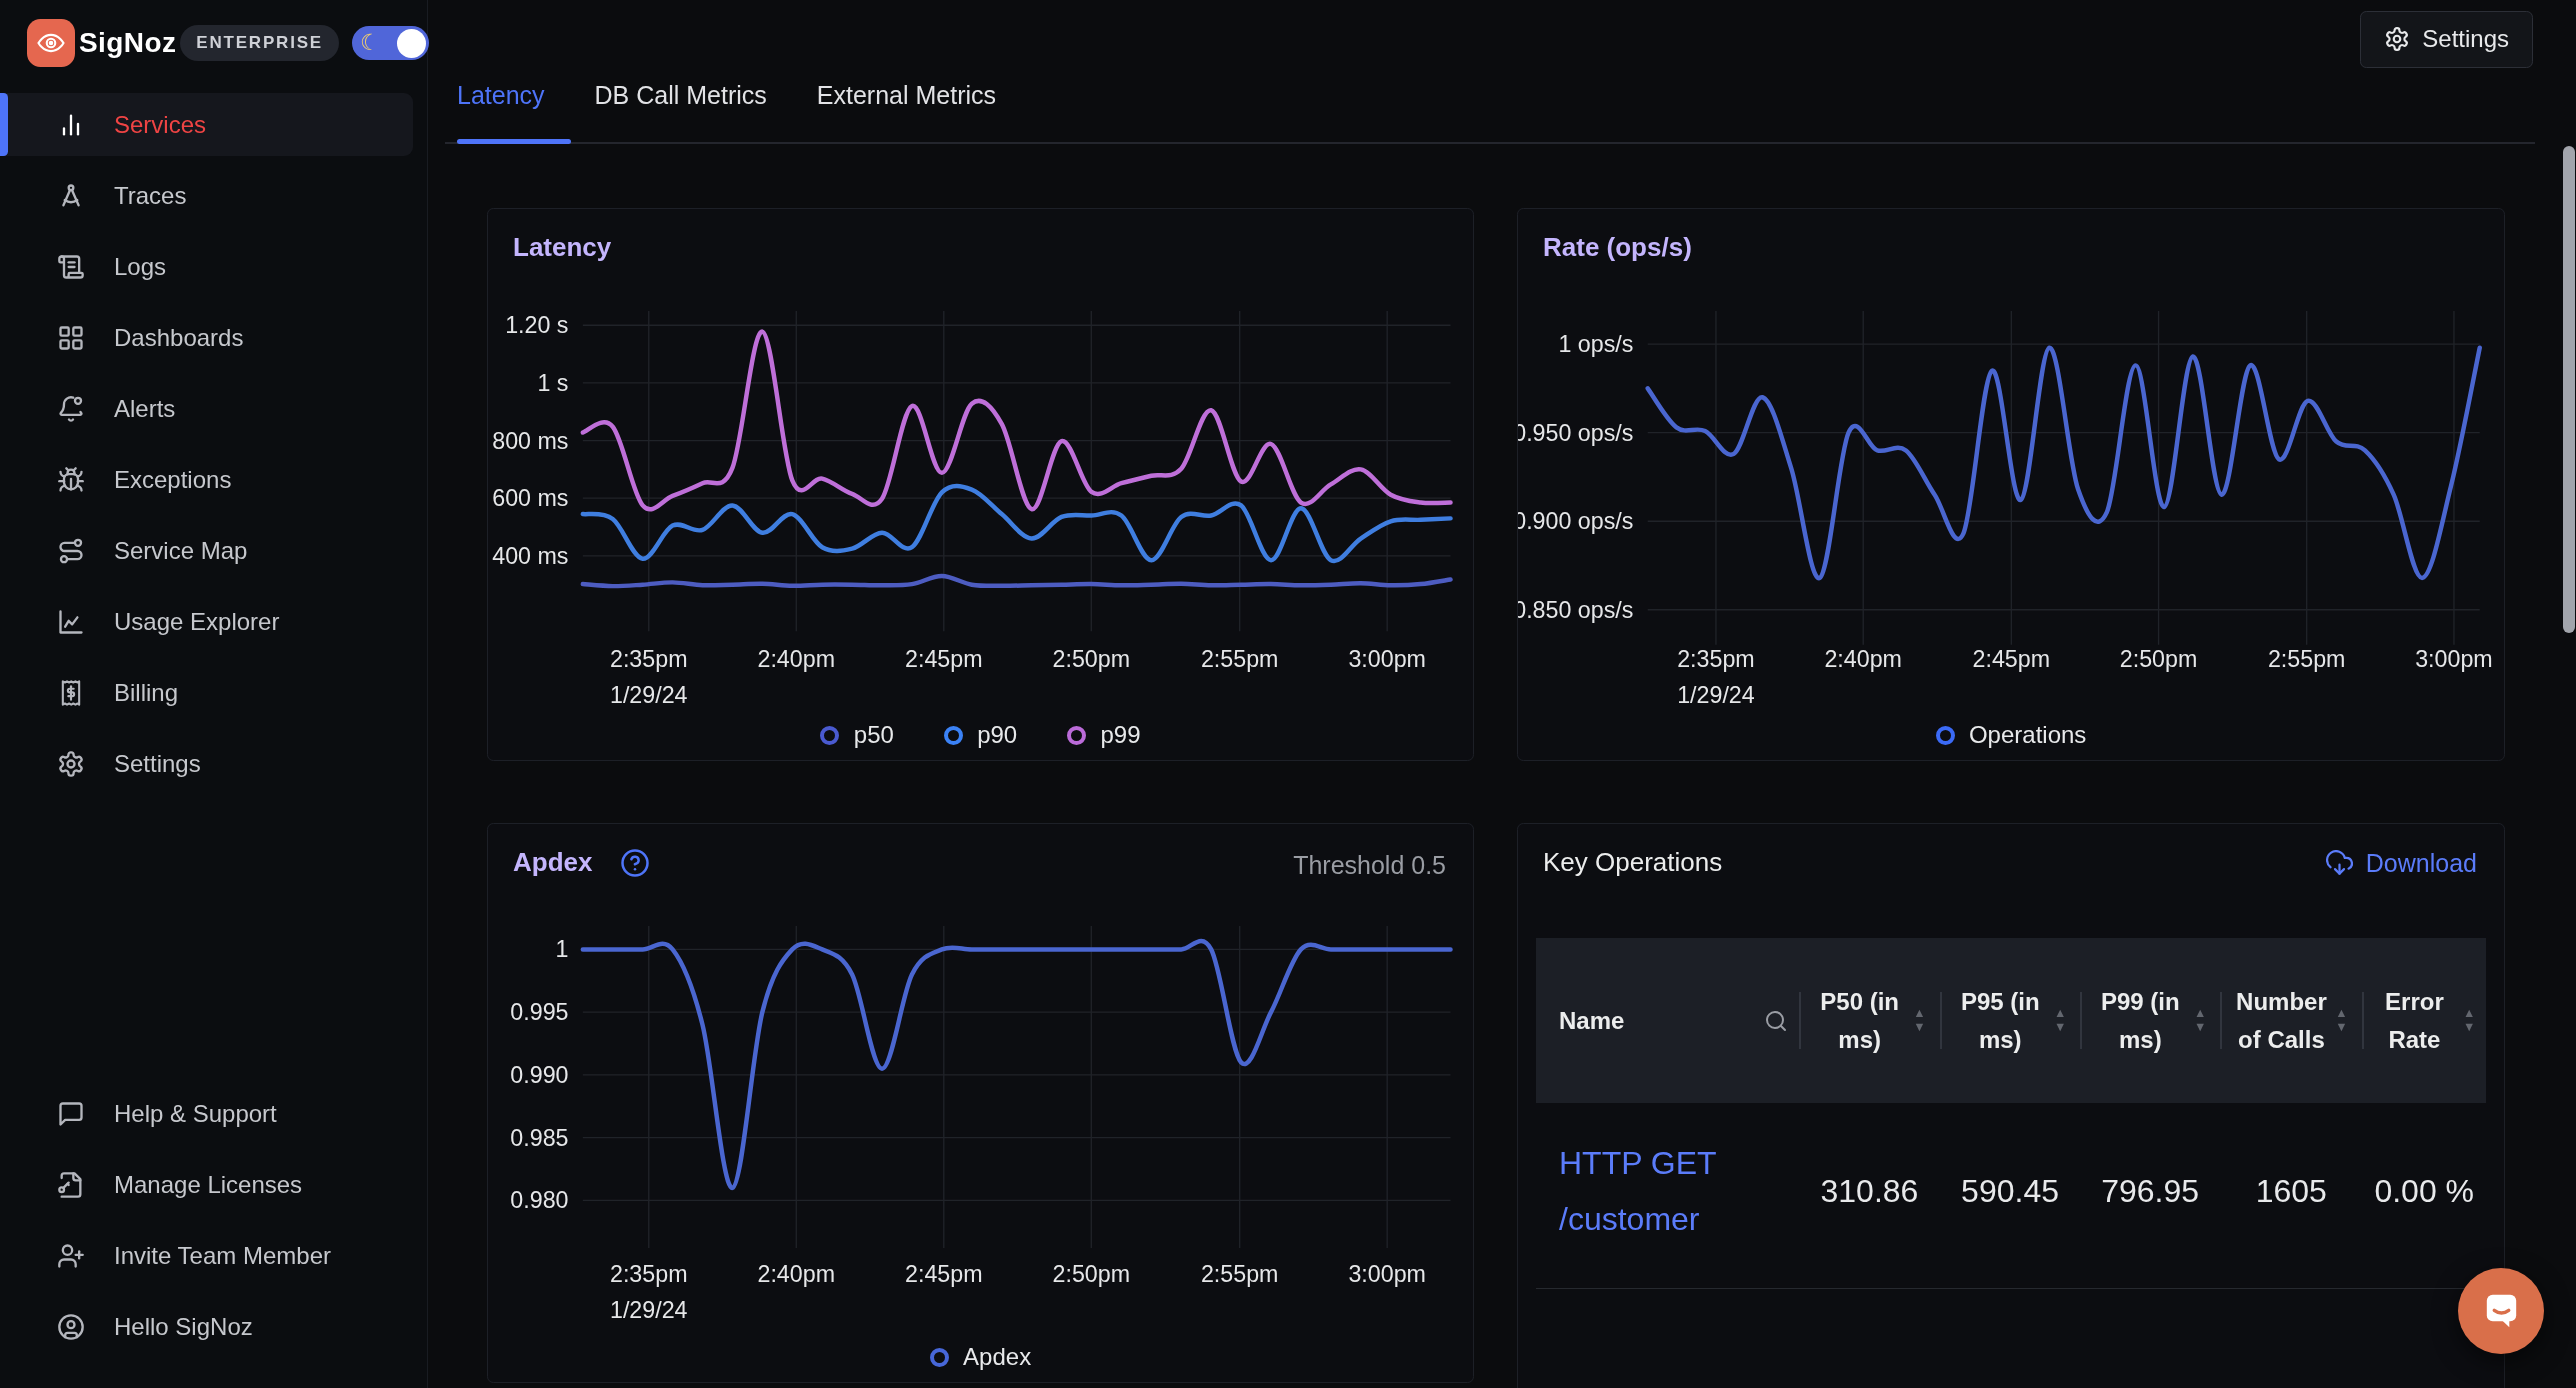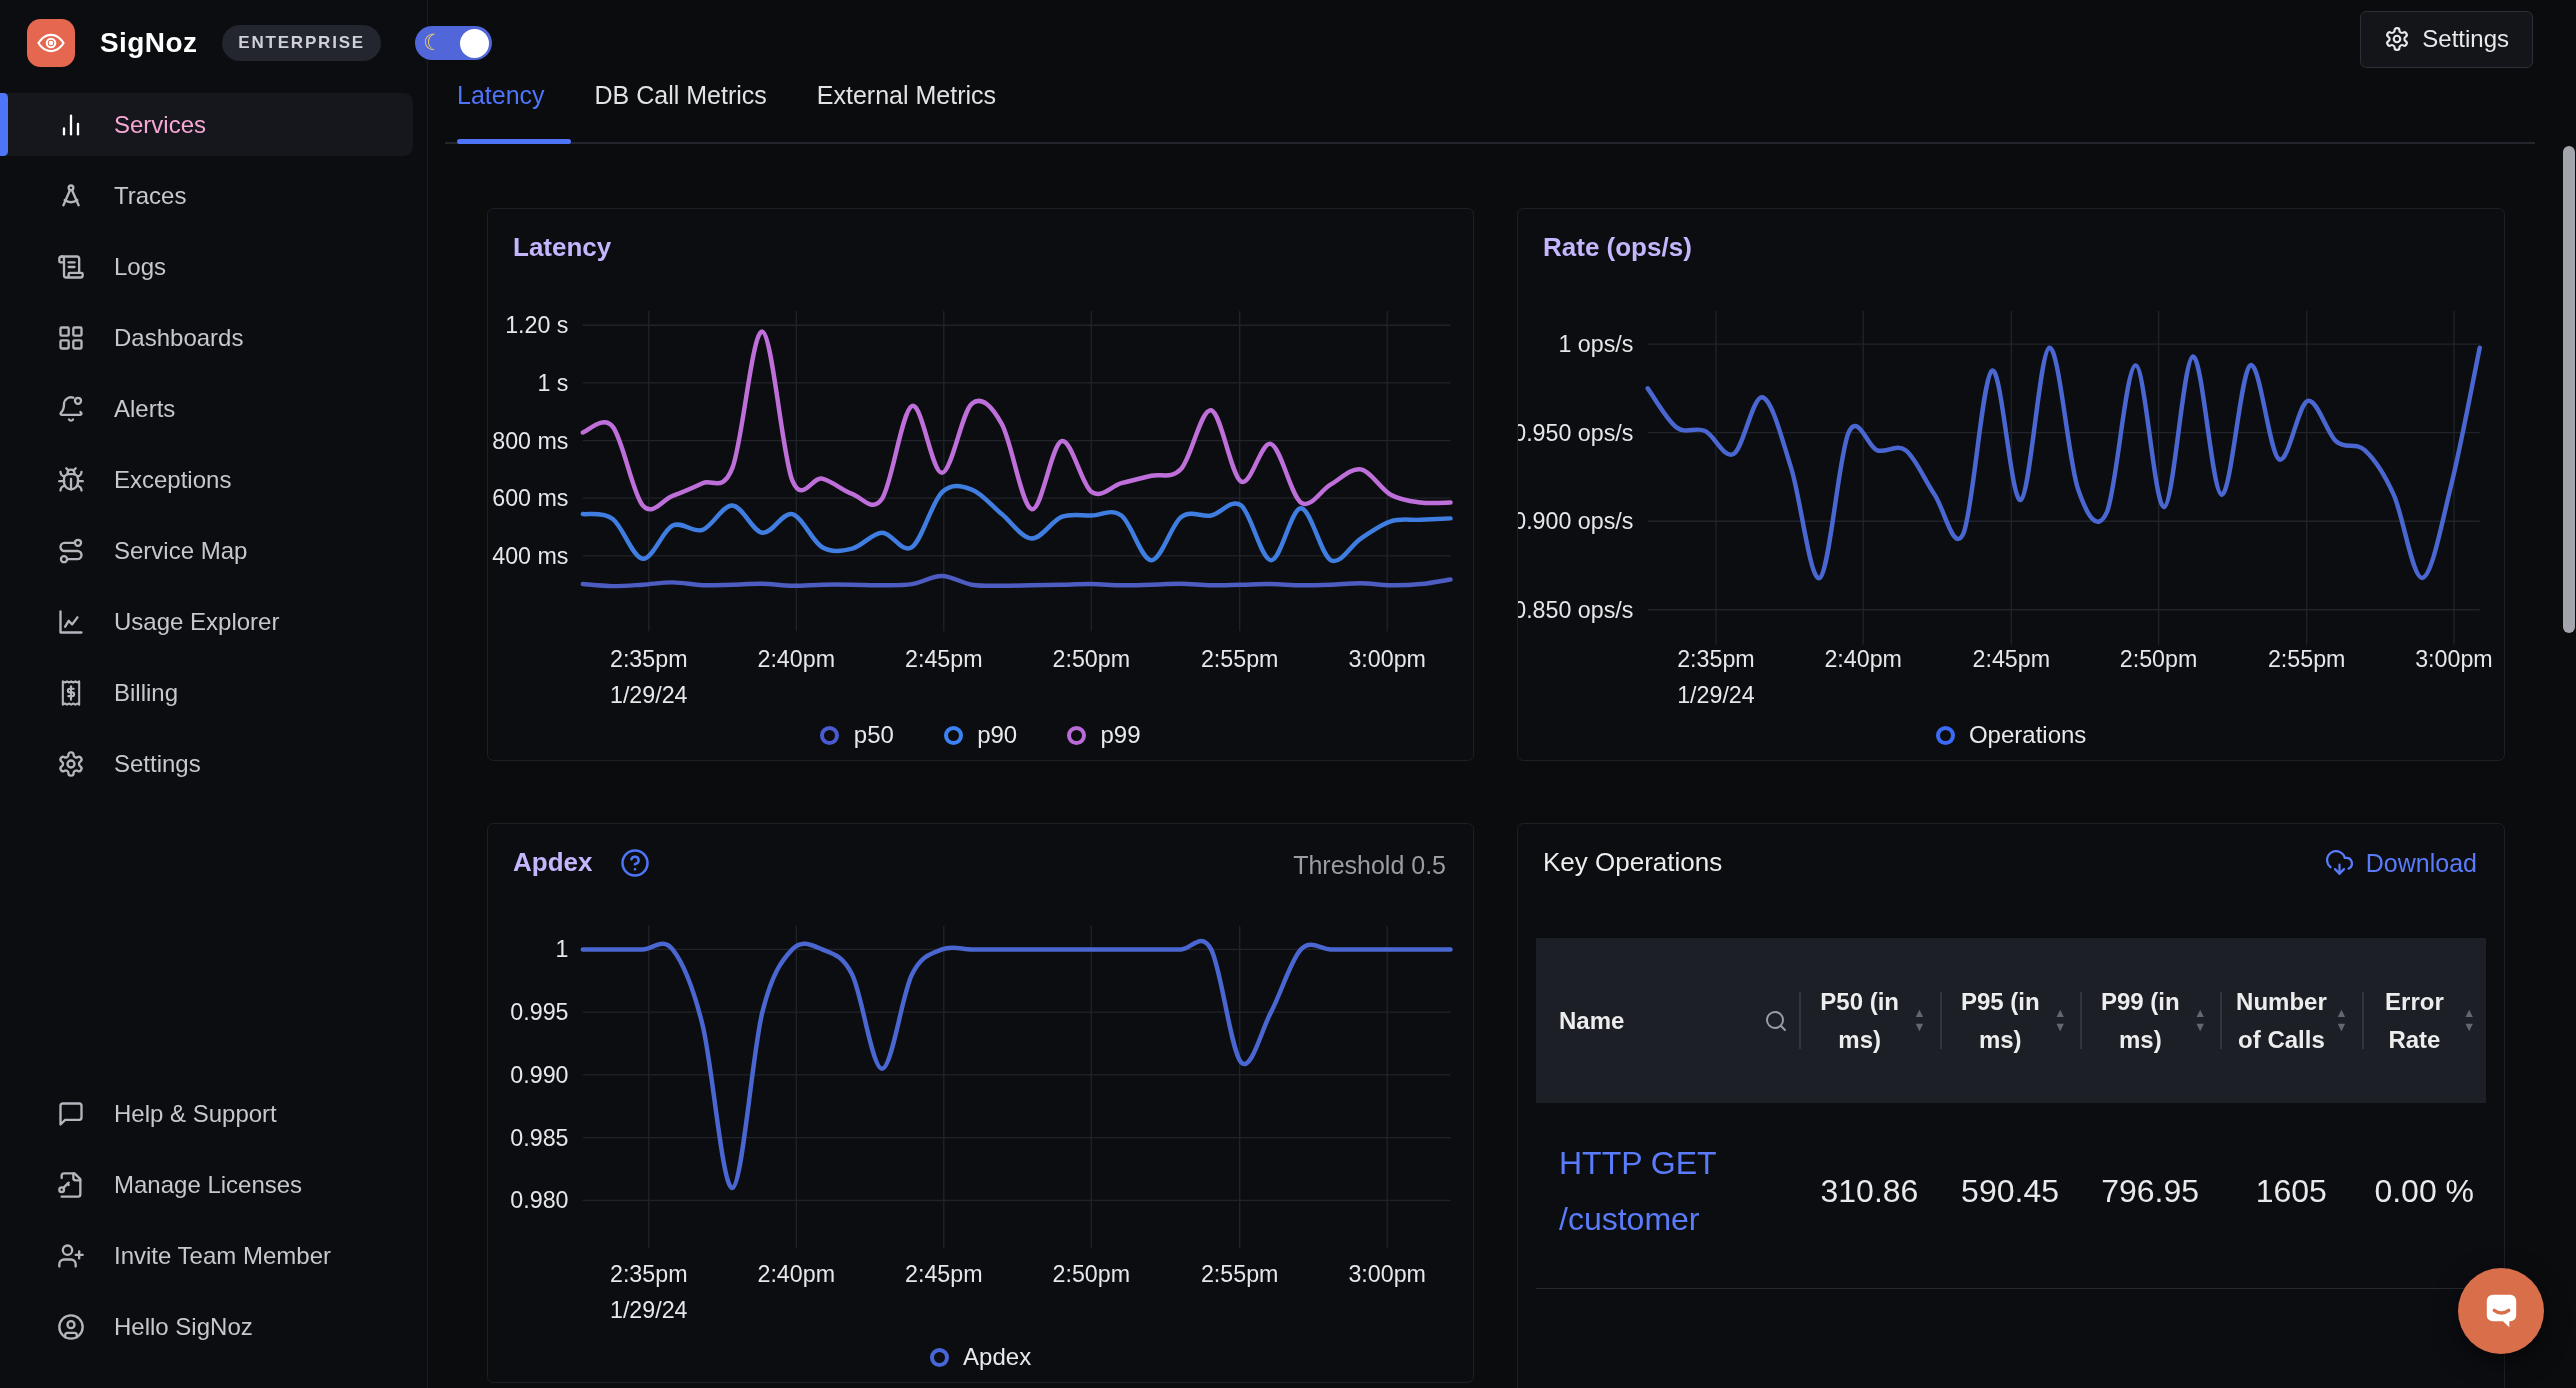--- a/index.html
+++ b/index.html
@@ -1,35 +1,35 @@
 <!DOCTYPE html>
 <html style="font-size:14.3px"><head>
 <meta charset="utf-8">
 <style>
   html,body{margin:0;padding:0;width:2576px;height:1388px;background:#0b0c0e;
     font-family:"Liberation Sans",sans-serif;color:#e8e9eb;overflow:hidden;position:relative;}
   svg.icon{display:block;}
   
   .sidebar{position:absolute;left:0;top:0;width:428px;height:1388px;background:#0b0d10;
     border-right:1.8px solid #191c22;box-sizing:border-box;z-index:3;}
-  .brand{height:86px;display:flex;align-items:center;padding-left:27px;gap:25px;}
+  .brand{height:86px;display:flex;align-items:center;padding-left:27px;gap:4px;}
   .logo{width:48px;height:48px;border-radius:13.4px;background:#e5674f;display:flex;
     align-items:center;justify-content:center;flex:none;}
   .brand-name{font-size:28px;font-weight:700;color:#fff;letter-spacing:0.4px;}
   .badge{background:#23262e;color:#cfd1d7;font-size:17px;font-weight:700;letter-spacing:1.8px;
     padding:8px 16px;border-radius:18px;}
   .toggle{margin-left:9px;width:77px;height:34px;border-radius:17px;background:#5066d9;
     position:relative;flex:none;cursor:pointer;}
   .moon{position:absolute;left:8px;top:2.7px;font-size:22.4px;color:#f2cf6e;}
   .knob{position:absolute;right:2.7px;top:2.7px;width:29px;height:29px;border-radius:50%;background:#fff;}
   .nav{margin-top:7.2px;}
   .nav-item{position:relative;height:63px;margin:0 14.3px 8px 0;display:flex;align-items:center;
     gap:29px;padding-left:57px;font-size:24px;color:#c6c8cd;border-radius:0 9px 9px 0;cursor:pointer;}
   .nav-item svg{width:28px;height:28px;color:#b4b6bd;flex:none;}
-  .nav-item.active{background:#15171d;color:#f9a8d4;}
+  .nav-item.active{background:#15171d;color:#ef4444;}
   .nav-item.active svg{color:#fff;}
   .nav-item.active::before{content:"";position:absolute;left:0;top:0;width:8px;height:100%;
     background:#4e74f8;border-radius:0 4.5px 4.5px 0;}
   .side-footer{position:absolute;left:0;right:0;bottom:21.5px;}
   
   .main{position:absolute;left:429px;top:0;width:2147px;height:1388px;}
   .settings-btn{position:absolute;top:10.7px;right:43px;height:57px;display:flex;align-items:center;
     gap:12.5px;padding:0 23px;background:#131519;border:1.8px solid #2c2f37;border-radius:6.3px;
     color:#e8e9eb;font-size:24px;cursor:pointer;}
   .settings-btn svg{width:26px;height:26px;}

